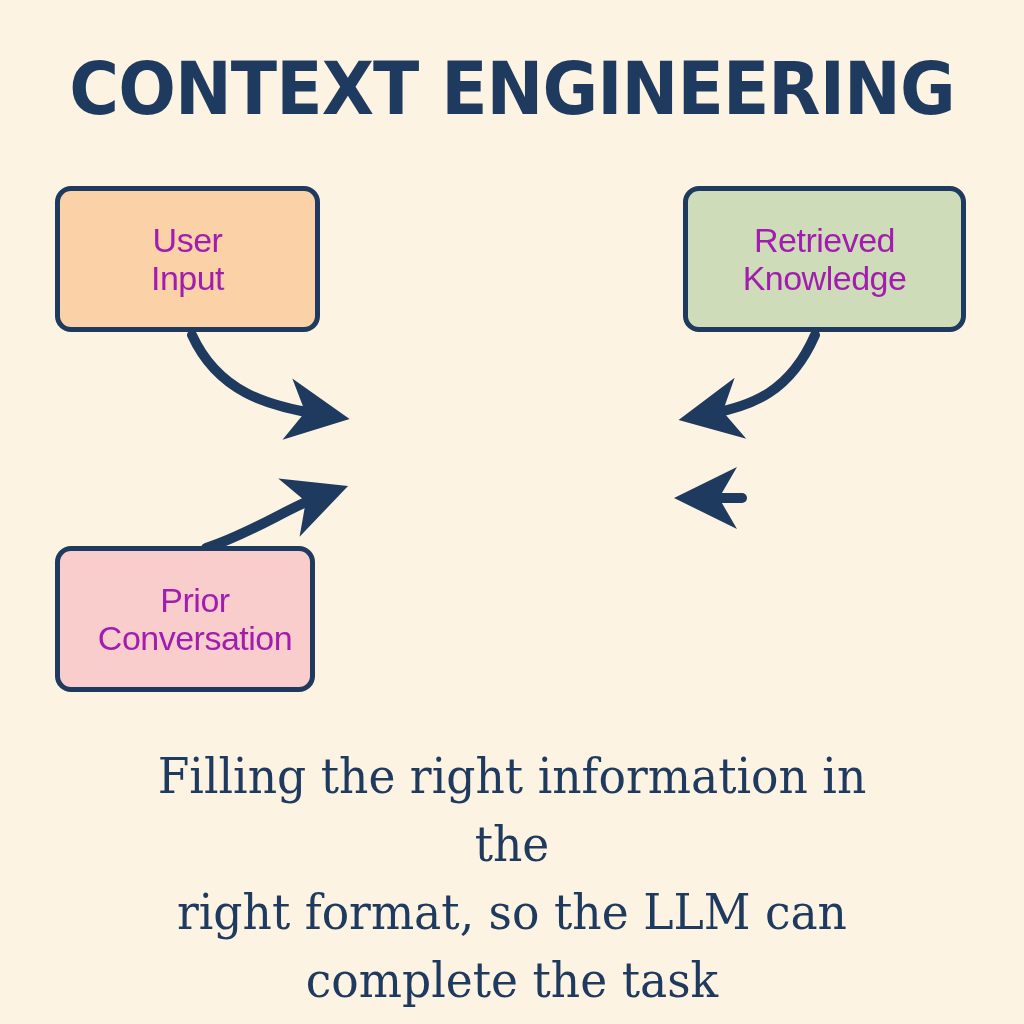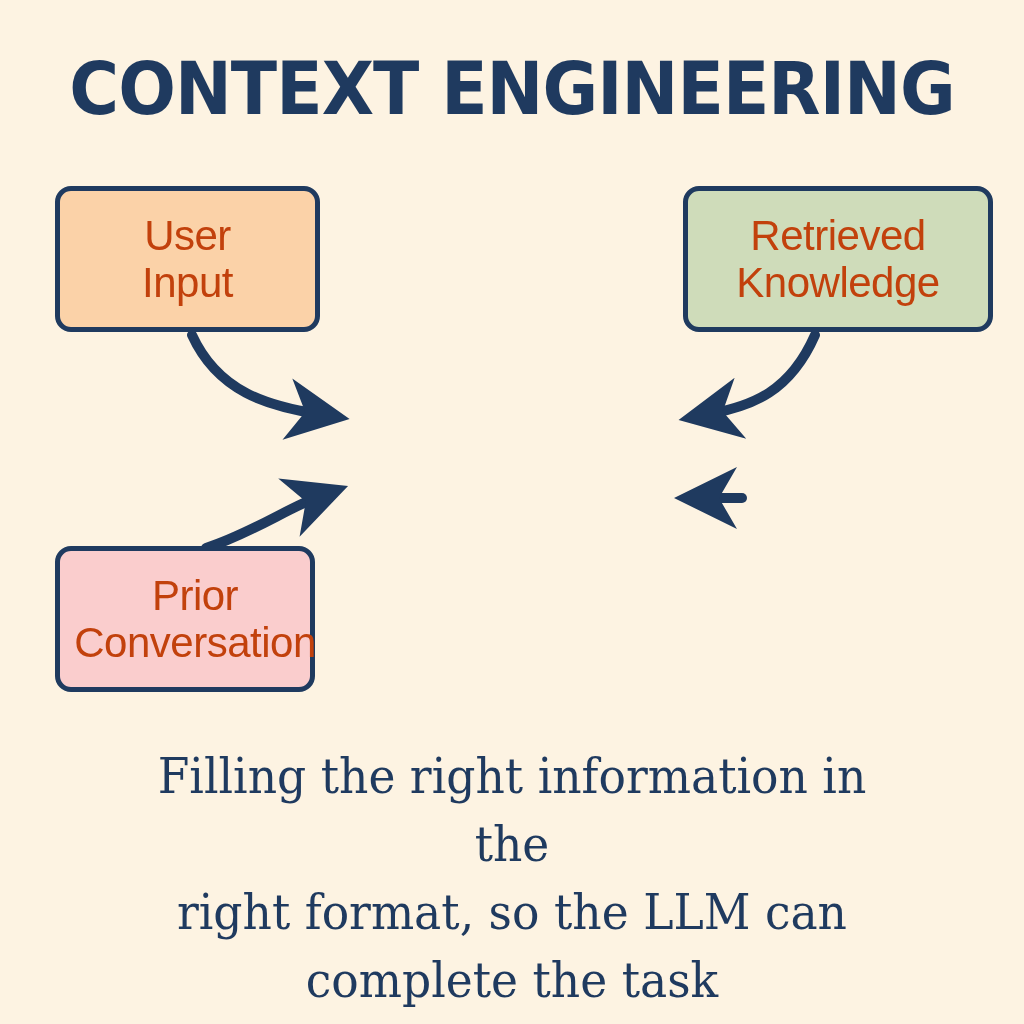--- a/index.html
+++ b/index.html
@@ -42,30 +42,30 @@
   
   .node {
     position: absolute;
     box-sizing: border-box;
     border: 5px solid #1F3A5F;
     border-radius: 16px;
     display: flex;
     align-items: center;
     justify-content: center;
     text-align: center;
-    color: #c2410c;
+    color: #a21caf;
     font-family: "Liberation Sans", sans-serif;
-    font-size: 42px;
+    font-size: 34px;
     line-height: 1.12;
     letter-spacing: -0.5px;
   }
   .node .node-label { display: block; white-space: pre-line; }
 
   #node-user-input      { left: 55px;  top: 186px; width: 265px; height: 146px; background: #FBD2A8; }
-  #node-retrieved       { left: 683px; top: 186px; width: 310px; height: 146px; background: #CFDCBA; }
+  #node-retrieved       { left: 683px; top: 186px; width: 283px; height: 146px; background: #CFDCBA; }
   #node-prior-conv      { left: 55px;  top: 546px; width: 260px; height: 146px; background: #FACDCD; }
   #node-tool-outputs    { left: 744px; top: 440px; width: 222px; height: 152px; background: #FCE9B6; }
 
   
   #node-prior-conv .node-label { width: 290px; padding-left: 20px; }
   #node-retrieved  .node-label { width: 300px; }
 
   
   #context-window {
     position: absolute;

